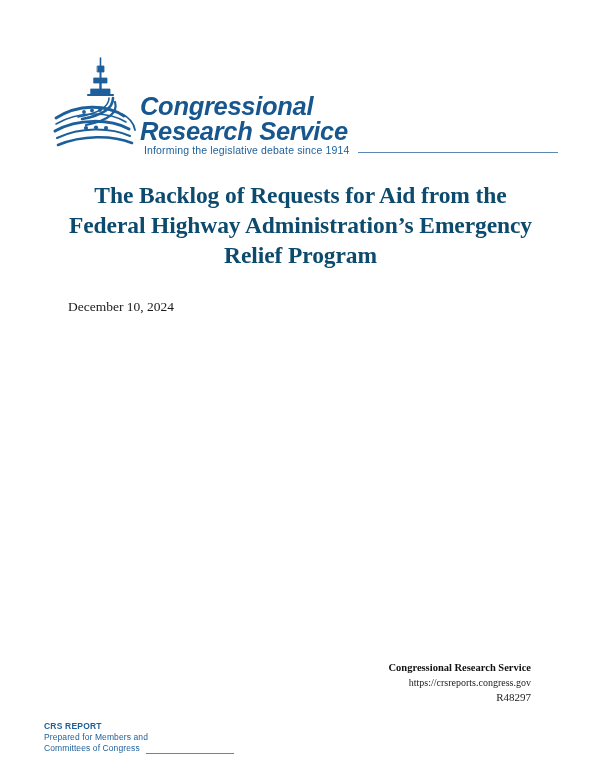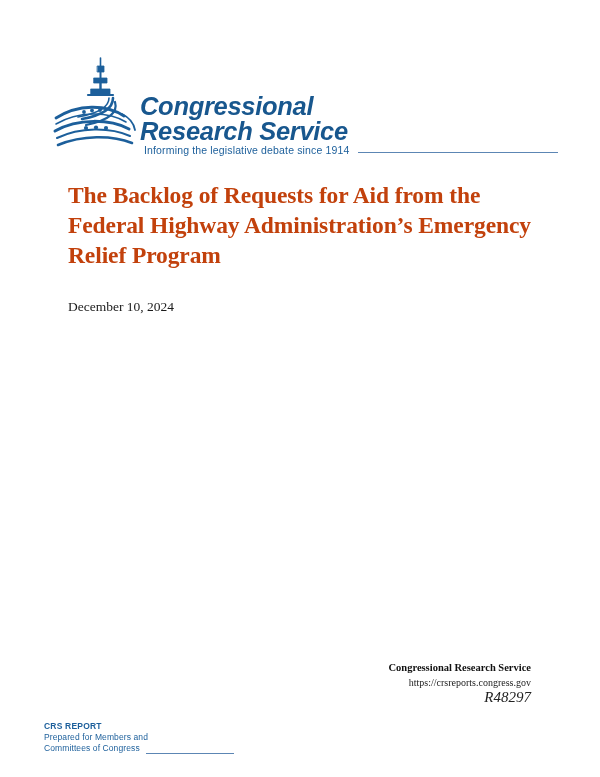--- a/index.html
+++ b/index.html
@@ -81,22 +81,23 @@
     left: 68px;
     top: 168px;
     width: 465px;
   }
   .doc-title {
     margin: 0;
     font-family: "Liberation Serif", serif;
     font-weight: bold;
     font-size: 23.5px;
     line-height: 30px;
-    color: #c2410c;
+    color: #0c4a6e;
     letter-spacing: -0.1px;
+    text-align: center;
   }
   .doc-date {
     margin: 0;
     padding-top: 28px;
     font-family: "Liberation Serif", serif;
     font-size: 13.5px;
     line-height: 18px;
     color: #1a1a1a;
   }
 
@@ -116,24 +117,23 @@
     color: #111111;
   }
   .publisher-url {
     font-family: Liberation Serif, serif;
     font-size: 10px;
     line-height: 15px;
     color: #222222;
   }
   .publisher-id {
     font-family: "Liberation Serif", serif;
-    font-size: 15px;
+    font-size: 11px;
     line-height: 15px;
     color: #222222;
-    font-style: italic;
   }
 
   
   .report-footer {
     position: absolute;
     left: 44px;
     top: 709px;
     width: 300px;
   }
   .report-footer-title {

